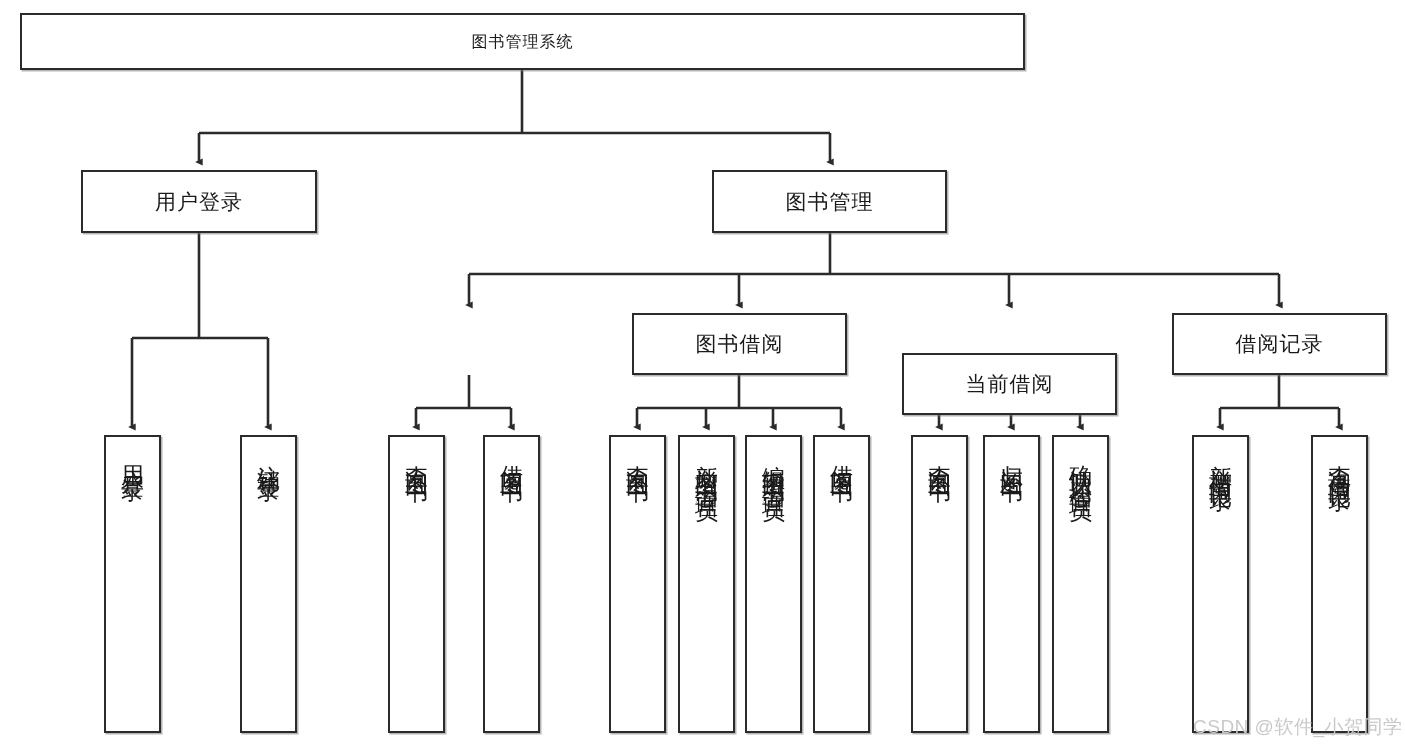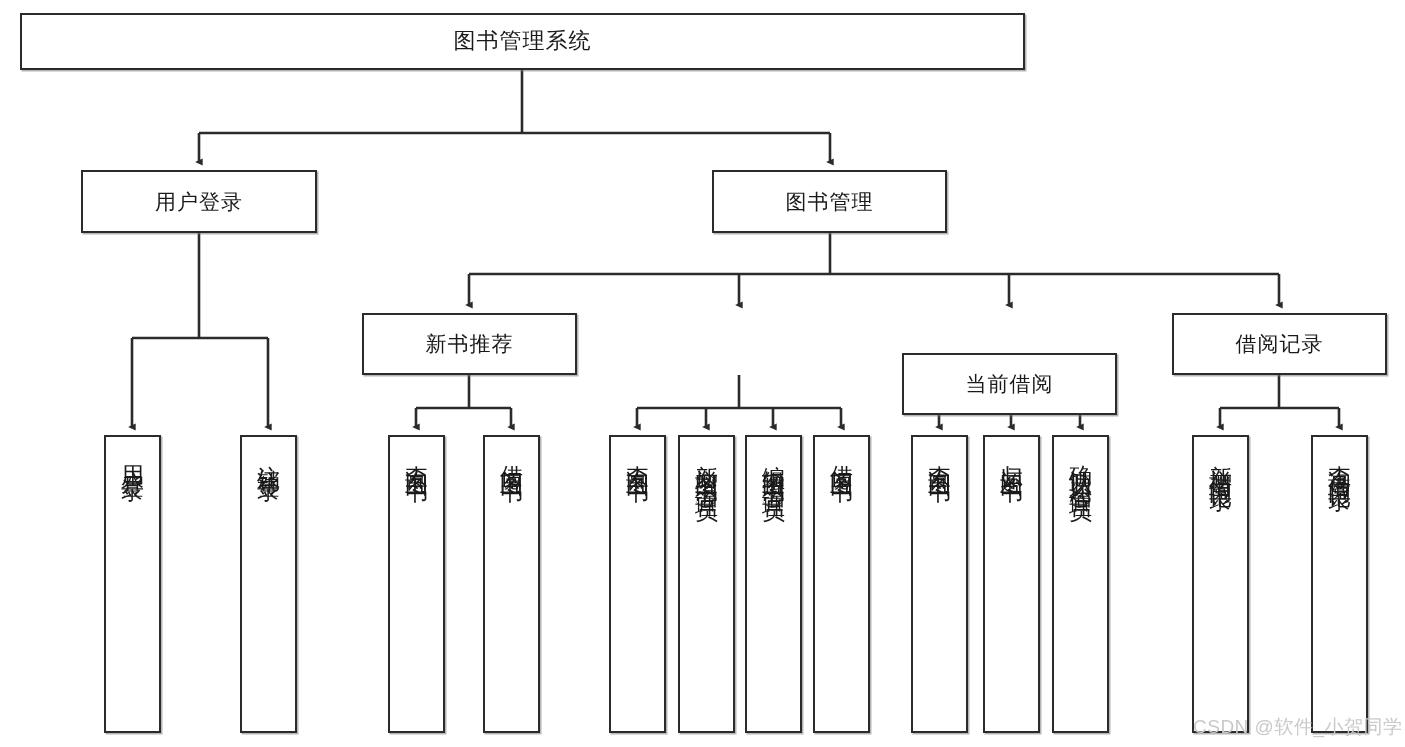--- a/index.html
+++ b/index.html
@@ -23,21 +23,21 @@
     justify-content:center;
   }
   .node .lbl{
     color:#1a1a1a;
     line-height:1.12;
     letter-spacing:1px;
     white-space:pre-line;
     text-align:center;
   }
   .h-node .lbl{font-size:21px;}
-  .root .lbl{font-size:22px;}
+  .root .lbl{font-size:16px;}
   .v-node{align-items:flex-start;padding-top:10px;}
   .v-node .lbl{
     writing-mode:vertical-rl;
     text-orientation:upright;
     font-size:23px;
     letter-spacing:5px;
     line-height:1;
   }
   .watermark{
     position:absolute;
@@ -107,22 +107,22 @@
     <span class="lbl">图书管理系统</span>
   </div>
 
   <div class="node h-node" style="left:81px;top:170px;width:236px;height:63px;">
     <span class="lbl">用户登录</span>
   </div>
   <div class="node h-node" style="left:712px;top:170px;width:235px;height:63px;">
     <span class="lbl">图书管理</span>
   </div>
 
-  <div class="node h-node" style="left:362px;top:313px;width:215px;height:62px;">
-    <span class="lbl">新书推荐</span>
+  <div class="node h-node" style="left:632px;top:313px;width:215px;height:62px;">
+    <span class="lbl">图书借阅</span>
   </div>
   <div class="node h-node" style="left:902px;top:313px;width:215px;height:62px;margin-top:40px;">
     <span class="lbl">当前借阅</span>
   </div>
   <div class="node h-node" style="left:1172px;top:313px;width:215px;height:62px;">
     <span class="lbl">借阅记录</span>
   </div>
 
   <div class="node v-node" style="left:104px;top:435px;width:57px;height:298px;">
     <span class="lbl">用户登录</span>

